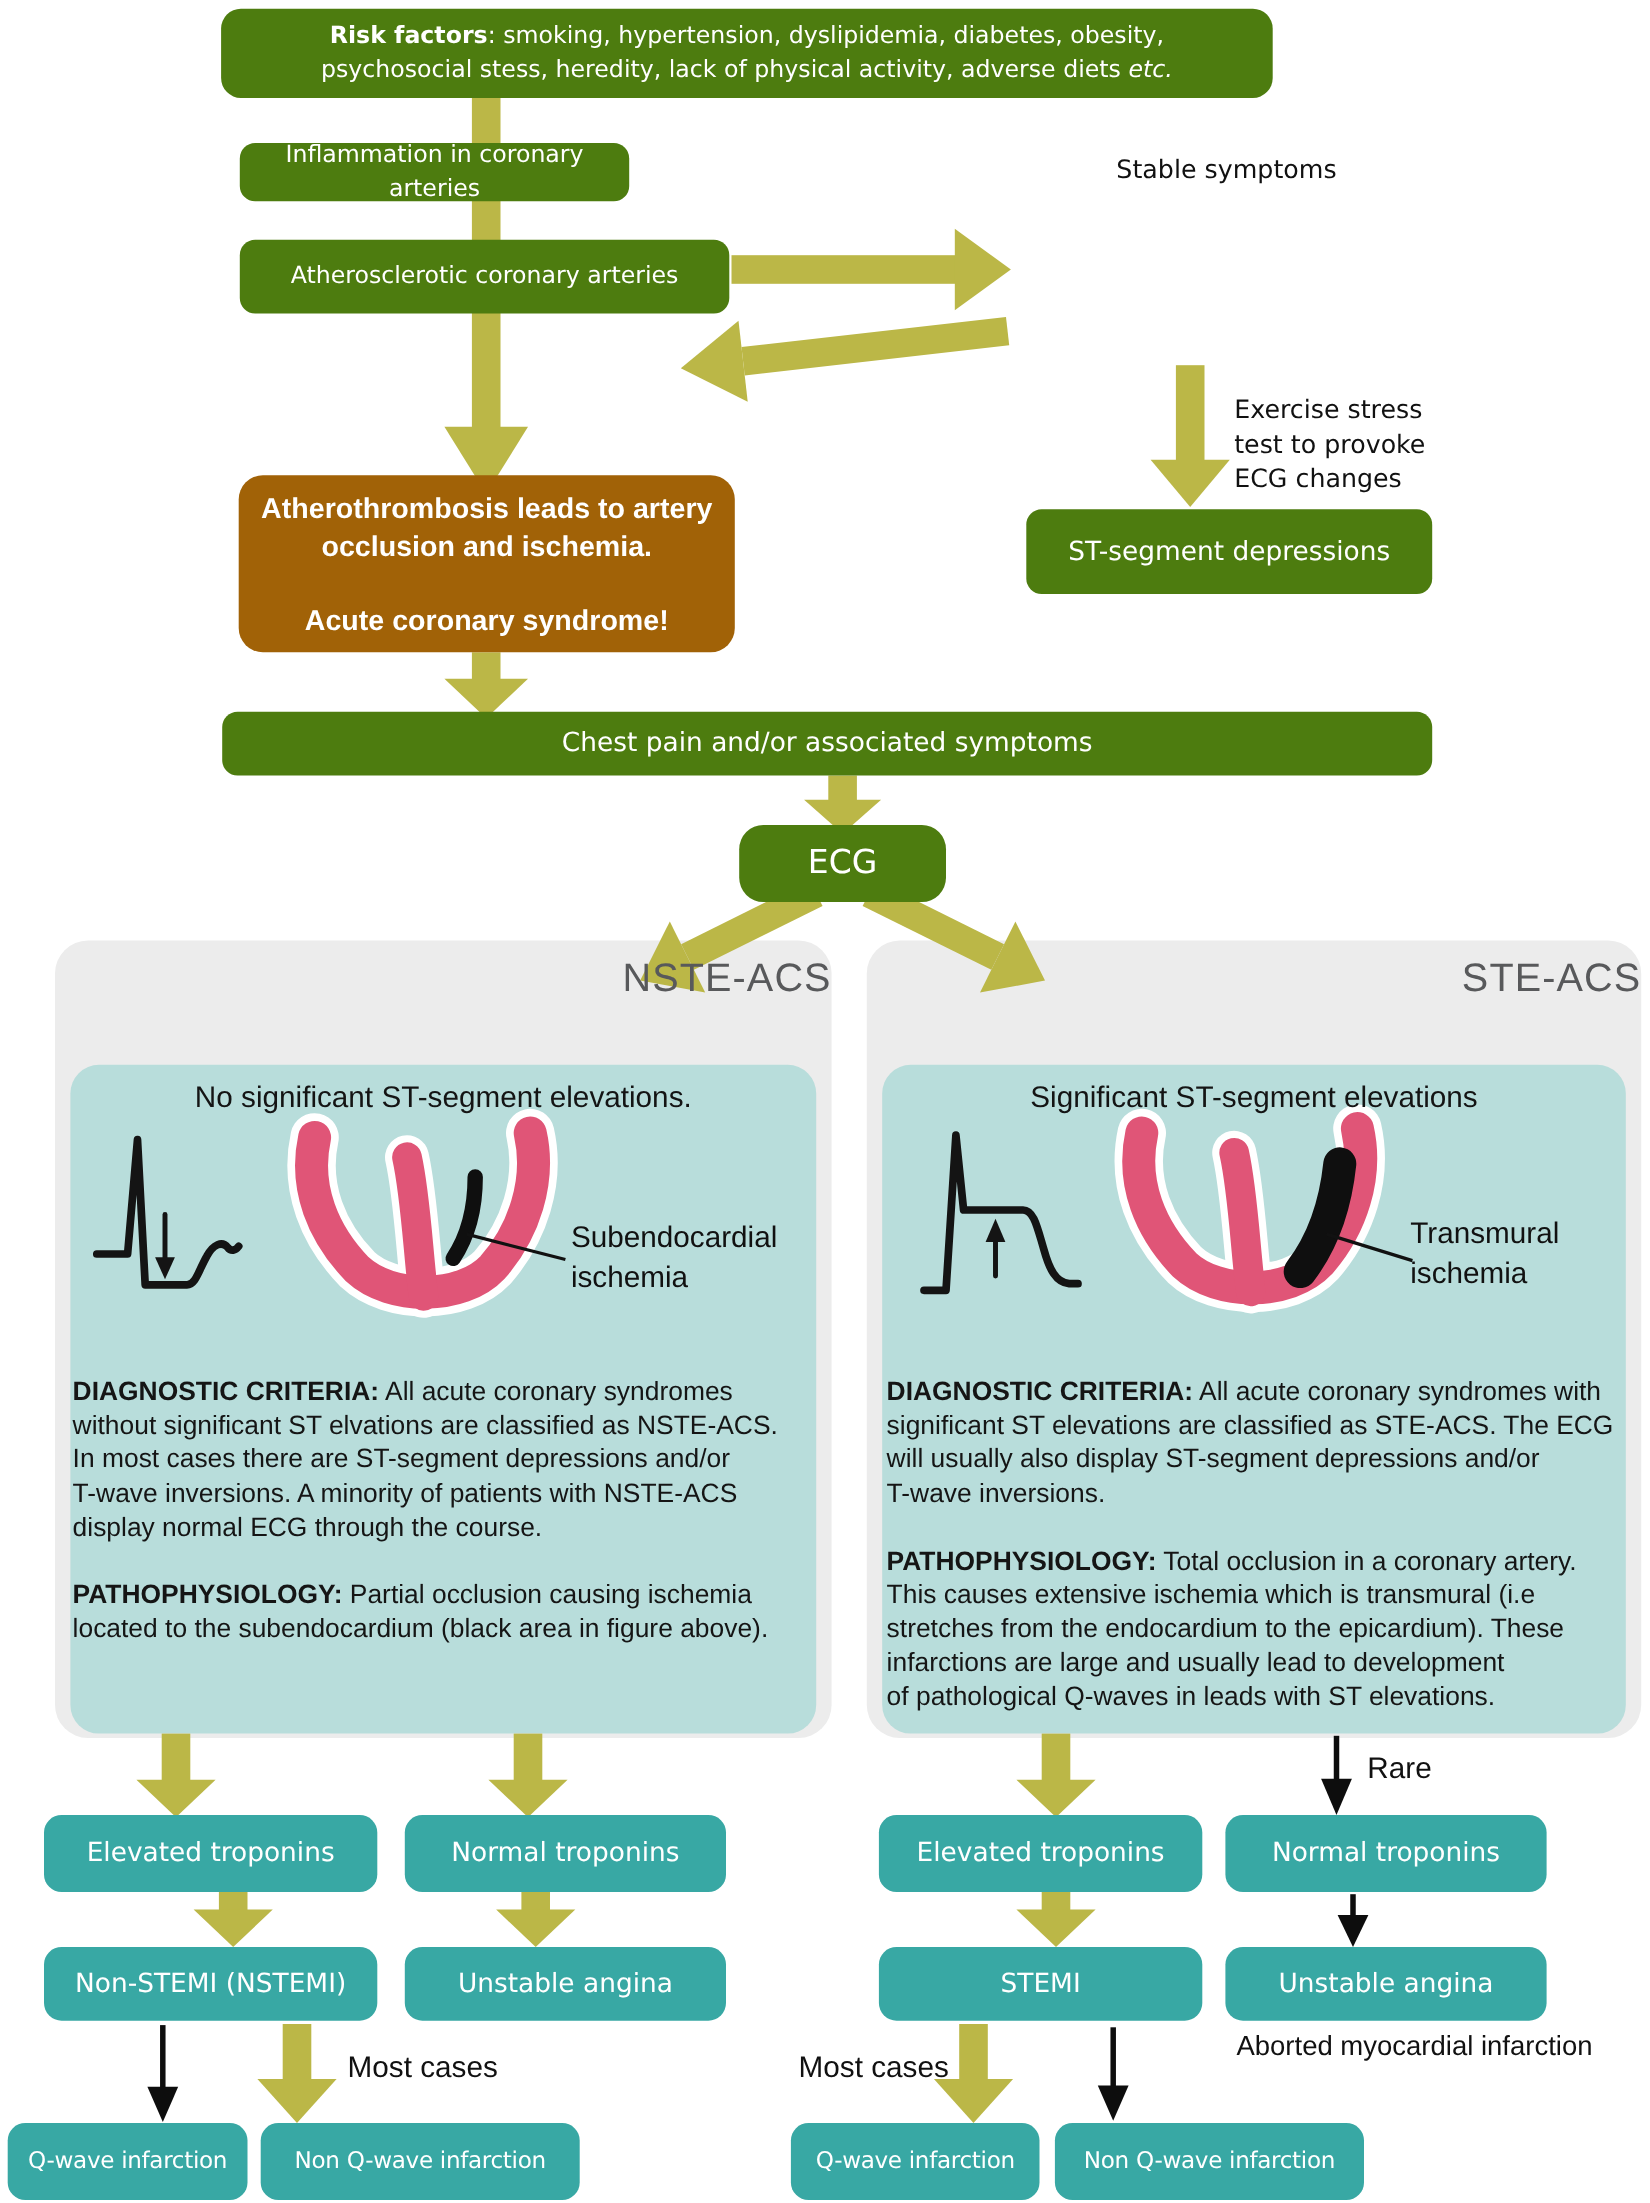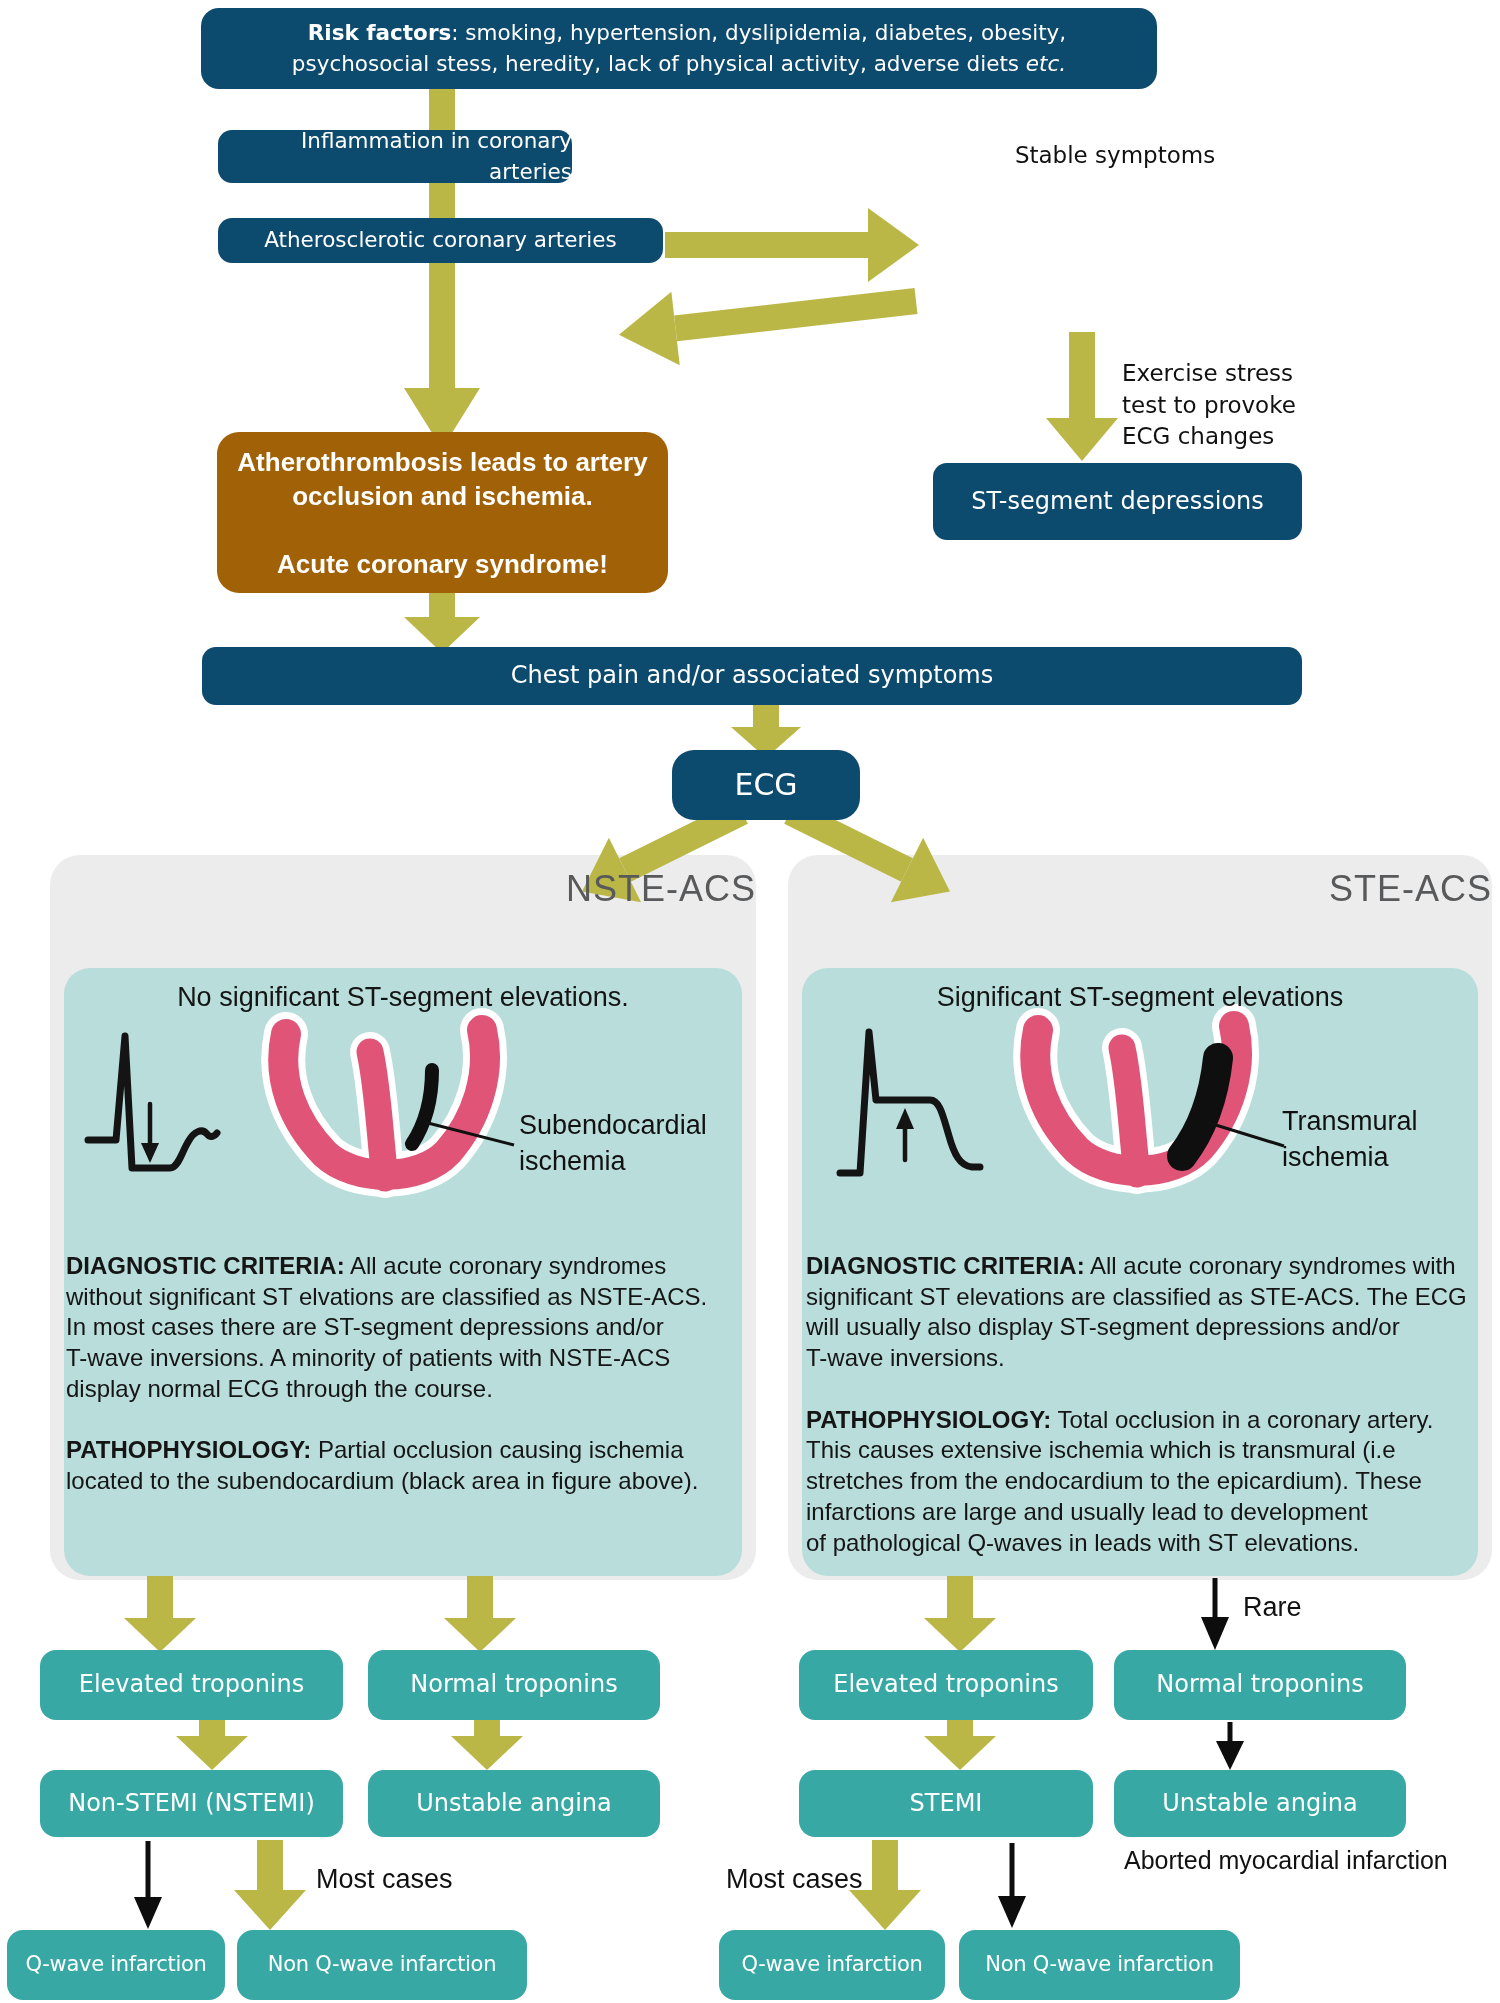--- a/index.html
+++ b/index.html
@@ -2,22 +2,22 @@
 <html><head>
 <meta charset="utf-8">
 <style>
   html,body{margin:0;padding:0;background:#fff}
   .stage{position:relative;width:1500px;height:2003px;background:#ffffff;overflow:hidden;
          font-family:"DejaVu Sans",sans-serif;color:#111}
   .panel{position:absolute;background:#ECECEC;border-radius:30px;z-index:1}
   .panel-inner{position:absolute;background:#B8DDDB;border-radius:26px;z-index:1}
   svg.layer{position:absolute;left:0;top:0;z-index:2}
   .bx,.bx2,.pink,.title,.headline,.body-text,.lbl,.lbl2,.fig-label{position:absolute;z-index:3}
-  .bx{background:#0c4a6e;color:#fff;display:flex;align-items:center;justify-content:center;
-      text-align:right;border-radius:14px;font-size:21.5px;line-height:1.4}
+  .bx{background:#4d7c0f;color:#fff;display:flex;align-items:center;justify-content:center;
+      text-align:center;border-radius:14px;font-size:21.5px;line-height:1.4}
   .bx2{background:#38A8A4;color:#fff;display:flex;align-items:center;justify-content:center;
       text-align:center;border-radius:16px;font-size:24px;line-height:1.3}
   .bx2.small{font-size:21px;letter-spacing:-0.3px}
   .pink{background:#a16207;color:#fff;border-radius:22px;display:flex;align-items:center;justify-content:center;
         text-align:center;font-weight:bold;font-size:26px;line-height:34px;white-space:pre-line;
         font-family:"Liberation Sans",sans-serif}
   .title{font-family:"Liberation Sans",sans-serif;font-size:36px;color:#58595B;text-align:right;letter-spacing:1px}
   .headline{font-family:Liberation Sans, sans-serif;font-size:27px;color:#141414;text-align:center}
   .body-text{font-family:"Liberation Sans",sans-serif;font-size:24px;line-height:1.283;color:#151515;white-space:pre-line}
   .body-text b{font-weight:bold}
@@ -130,21 +130,21 @@
   </svg>
 
   <div class="bx" style="left:201px;top:8px;width:956px;height:81px;border-radius:18px;font-size:21.5px">
     <div>
       <span class="b">Risk factors</span><span>: smoking, hypertension, dyslipidemia, diabetes, obesity,</span><br>
       <span>psychosocial stess, heredity, lack of physical activity, adverse diets </span><i>etc.</i>
     </div>
   </div>
 
   <div class="bx" style="left:218px;top:130px;width:354px;height:53px">Inflammation in coronary arteries</div>
-  <div class="bx" style="left:218px;top:218px;width:445px;height:45px">Atherosclerotic coronary arteries</div>
+  <div class="bx" style="left:218px;top:218px;width:445px;height:67px">Atherosclerotic coronary arteries</div>
 
   <div class="lbl" style="left:985px;top:140px;width:260px;text-align:center">Stable symptoms</div>
 
 
   <div class="lbl" style="left:1122px;top:358px">Exercise stress
 test to provoke
 ECG changes</div>
 
   <div class="bx" style="left:933px;top:463px;width:369px;height:77px;font-size:24px">ST-segment depressions</div>
 

